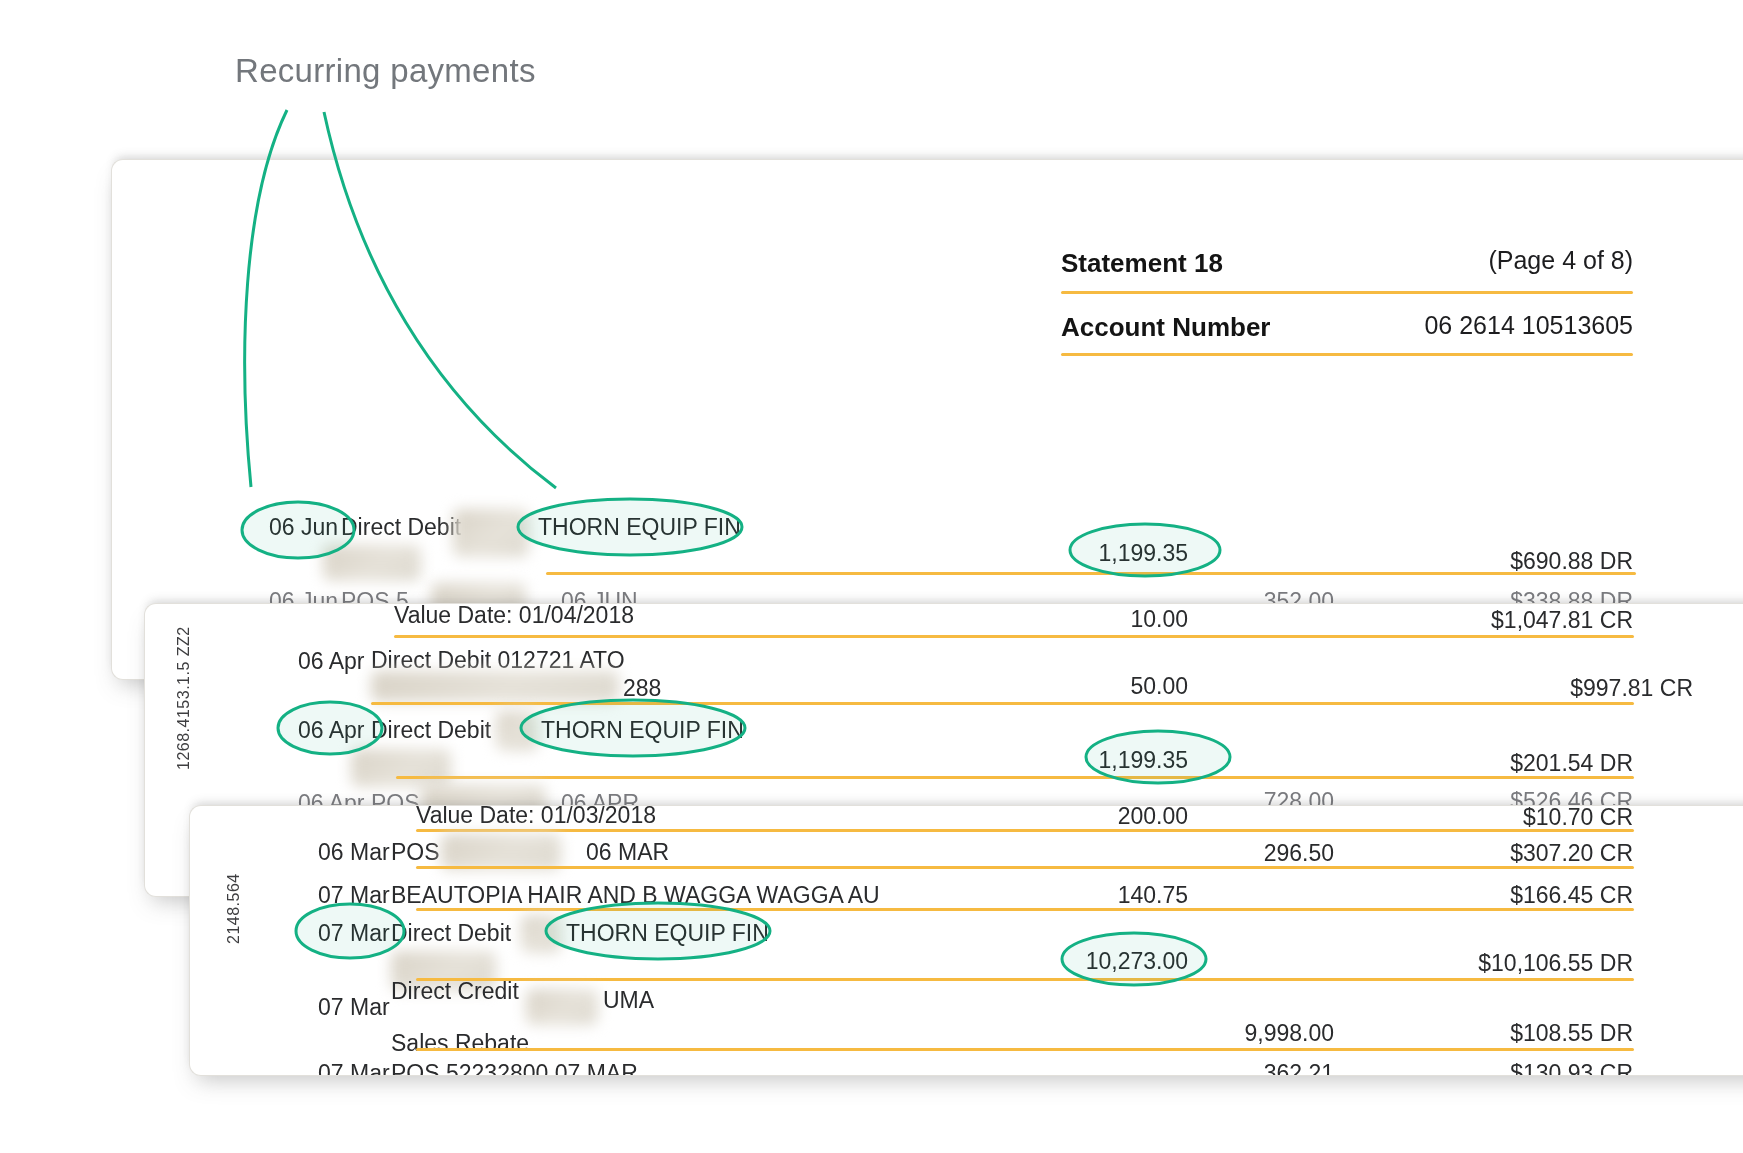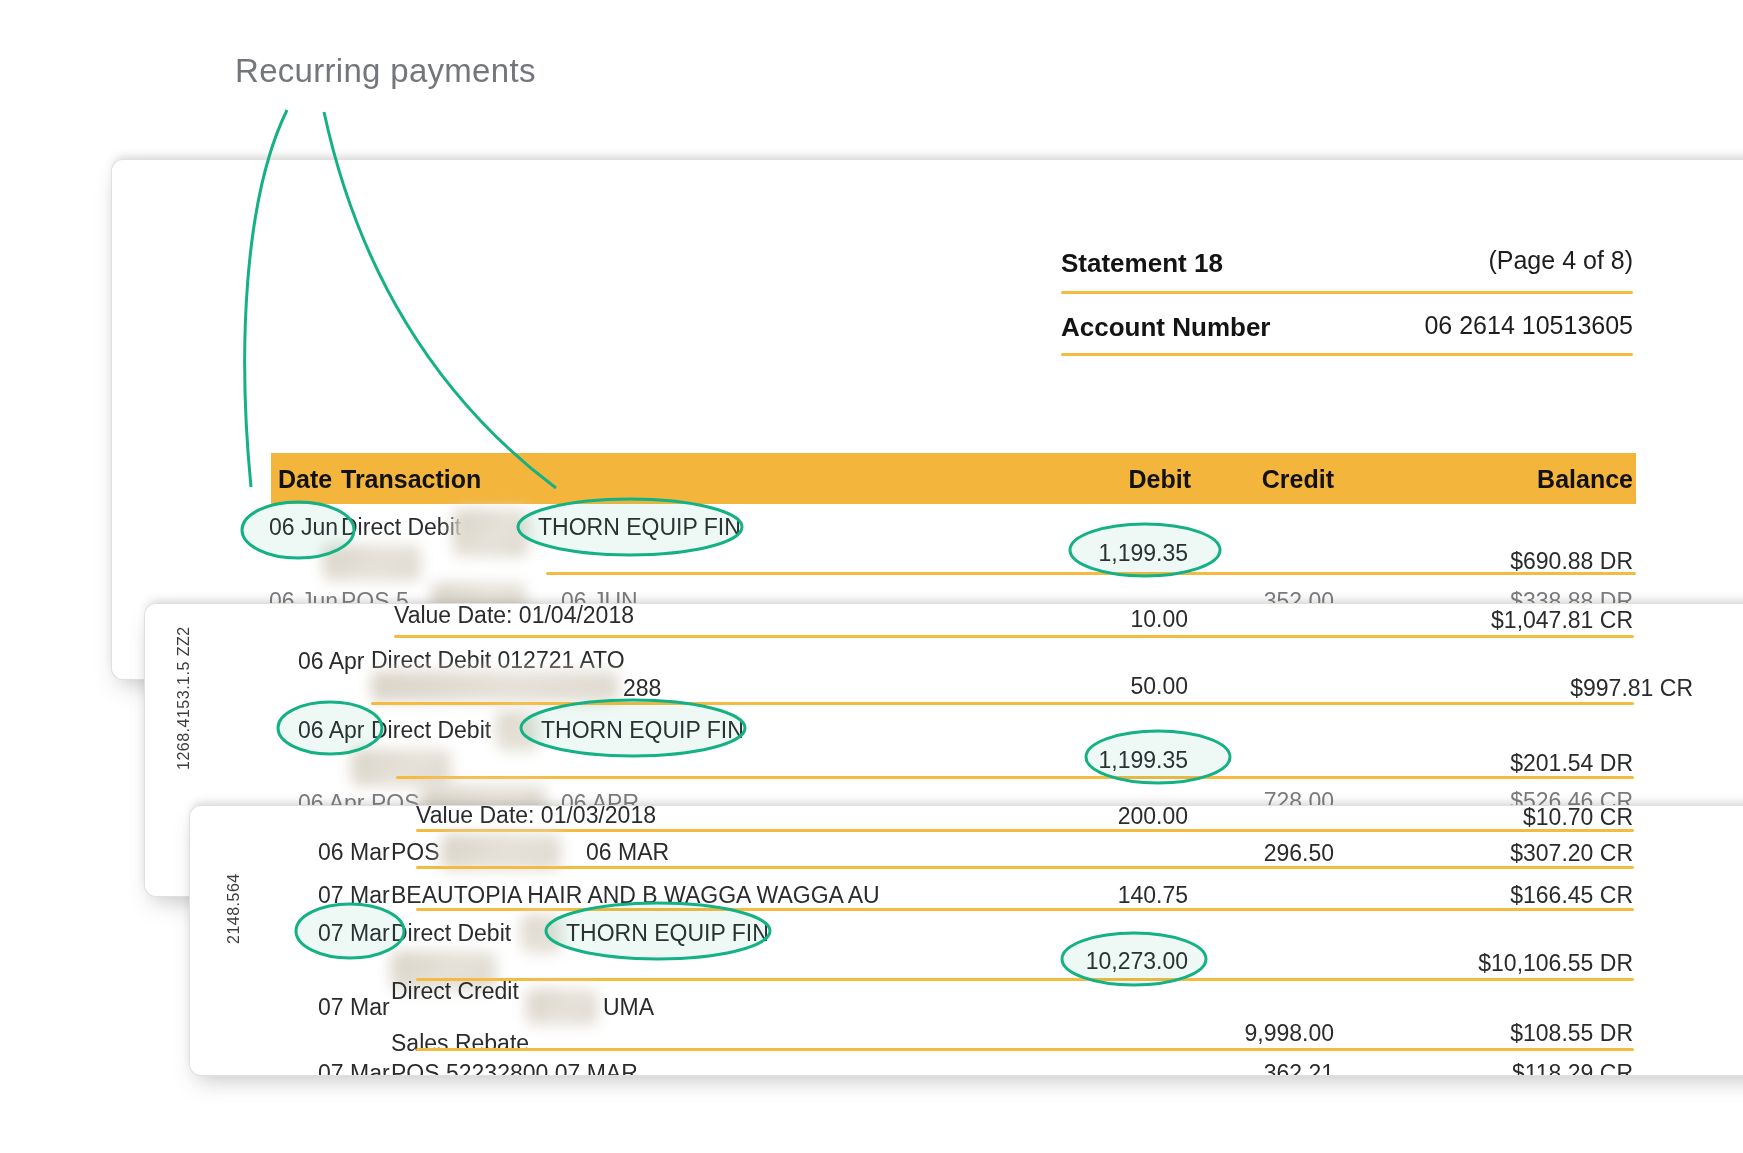--- a/index.html
+++ b/index.html
@@ -34,27 +34,20 @@
 
   <div class="sheet" style="left:111px;top:159px;width:1700px;height:519px;z-index:10;">
 
     <div class="abs stmt-title" style="left:949px;top:88px;">Statement 18</div>
     <div class="abs stmt-val num" style="left:1311px;top:85px;width:210px;">(Page 4 of 8)</div>
     <div class="amber-line" style="left:949px;top:131px;width:572px;"></div>
     <div class="abs stmt-title" style="left:949px;top:152px;">Account Number</div>
     <div class="abs stmt-val num" style="left:1261px;top:150px;width:260px;">06 2614 10513605</div>
     <div class="amber-line" style="left:949px;top:193px;width:572px;"></div>
 
-    <div class="amber-bar" style="left:159px;top:293px;width:1365px;height:51px;">
-      <div class="abs hdr-label" style="left:7px;top:12px;">Date</div>
-      <div class="abs hdr-label" style="left:70px;top:12px;">Transaction</div>
-      <div class="abs hdr-label num" style="left:770px;top:12px;width:150px;">Debit</div>
-      <div class="abs hdr-label num" style="left:913px;top:12px;width:150px;">Credit</div>
-      <div class="abs hdr-label num" style="left:1212px;top:12px;width:150px;">Balance</div>
-    </div>
 
     <div>
       <div class="abs t" style="left:157px;top:353px;">06 Jun</div>
       <div class="abs t" style="left:229px;top:353px;">Direct Debit</div>
       <div class="blur" style="left:341px;top:349px;width:76px;height:48px;"></div>
       <div class="abs t" style="left:426px;top:353px;">THORN EQUIP FIN</div>
       <div class="blur" style="left:211px;top:385px;width:98px;height:36px;"></div>
       <div class="abs t num" style="left:926px;top:379px;width:150px;">1,199.35</div>
       <div class="abs t num" style="left:1371px;top:387px;width:150px;">$690.88 DR</div>
       <div class="amber-line" style="left:434px;top:412px;width:1090px;height:3px;"></div>
@@ -149,32 +142,32 @@
       <div class="blur" style="left:201px;top:145px;width:105px;height:40px;"></div>
       <div class="abs t num" style="left:848px;top:141px;width:150px;">10,273.00</div>
       <div class="abs t num" style="left:1268px;top:143px;width:175px;">$10,106.55 DR</div>
       <div class="amber-line" style="left:226px;top:172px;width:1218px;"></div>
     </div>
 
     <div>
       <div class="abs t" style="left:128px;top:187px;">07 Mar</div>
       <div class="abs t" style="left:201px;top:171px;">Direct Credit</div>
       <div class="blur" style="left:336px;top:183px;width:72px;height:36px;"></div>
-      <div class="abs t" style="left:413px;top:187px;">UMA</div>
+      <div class="abs t" style="left:413px;top:180px;">UMA</div>
       <div class="abs t" style="left:201px;top:215px;margin-top:8px;">Sales Rebate</div>
       <div class="abs t num" style="left:994px;top:213px;width:150px;">9,998.00</div>
       <div class="abs t num" style="left:1293px;top:213px;width:150px;">$108.55 DR</div>
       <div class="amber-line" style="left:226px;top:242px;width:1218px;"></div>
     </div>
 
     <div>
       <div class="abs t" style="left:128px;top:253px;">07 Mar</div>
       <div class="abs t" style="left:201px;top:253px;">POS 52232800 07 MAR</div>
       <div class="abs t num" style="left:994px;top:253px;width:150px;">362.21</div>
-      <div class="abs t num" style="left:1293px;top:253px;width:150px;">$118.29 CR</div>
+      <div class="abs t num" style="left:1293px;top:253px;width:150px;">$130.93 CR</div>
     </div>
   </div>
 
   <svg class="overlay" width="1743" height="1153" viewBox="0 0 1743 1153">
     <g stroke="#14b184" stroke-width="3" fill="none">
       <path d="M287,110 C243,200 238,355 251,487"></path>
       <path d="M324,112 C357,265 432,395 556,488"></path>
     </g>
     <g stroke="#14b184" stroke-width="3" fill="rgba(20,177,132,0.07)">
       <ellipse cx="298" cy="530" rx="56" ry="28"></ellipse>

